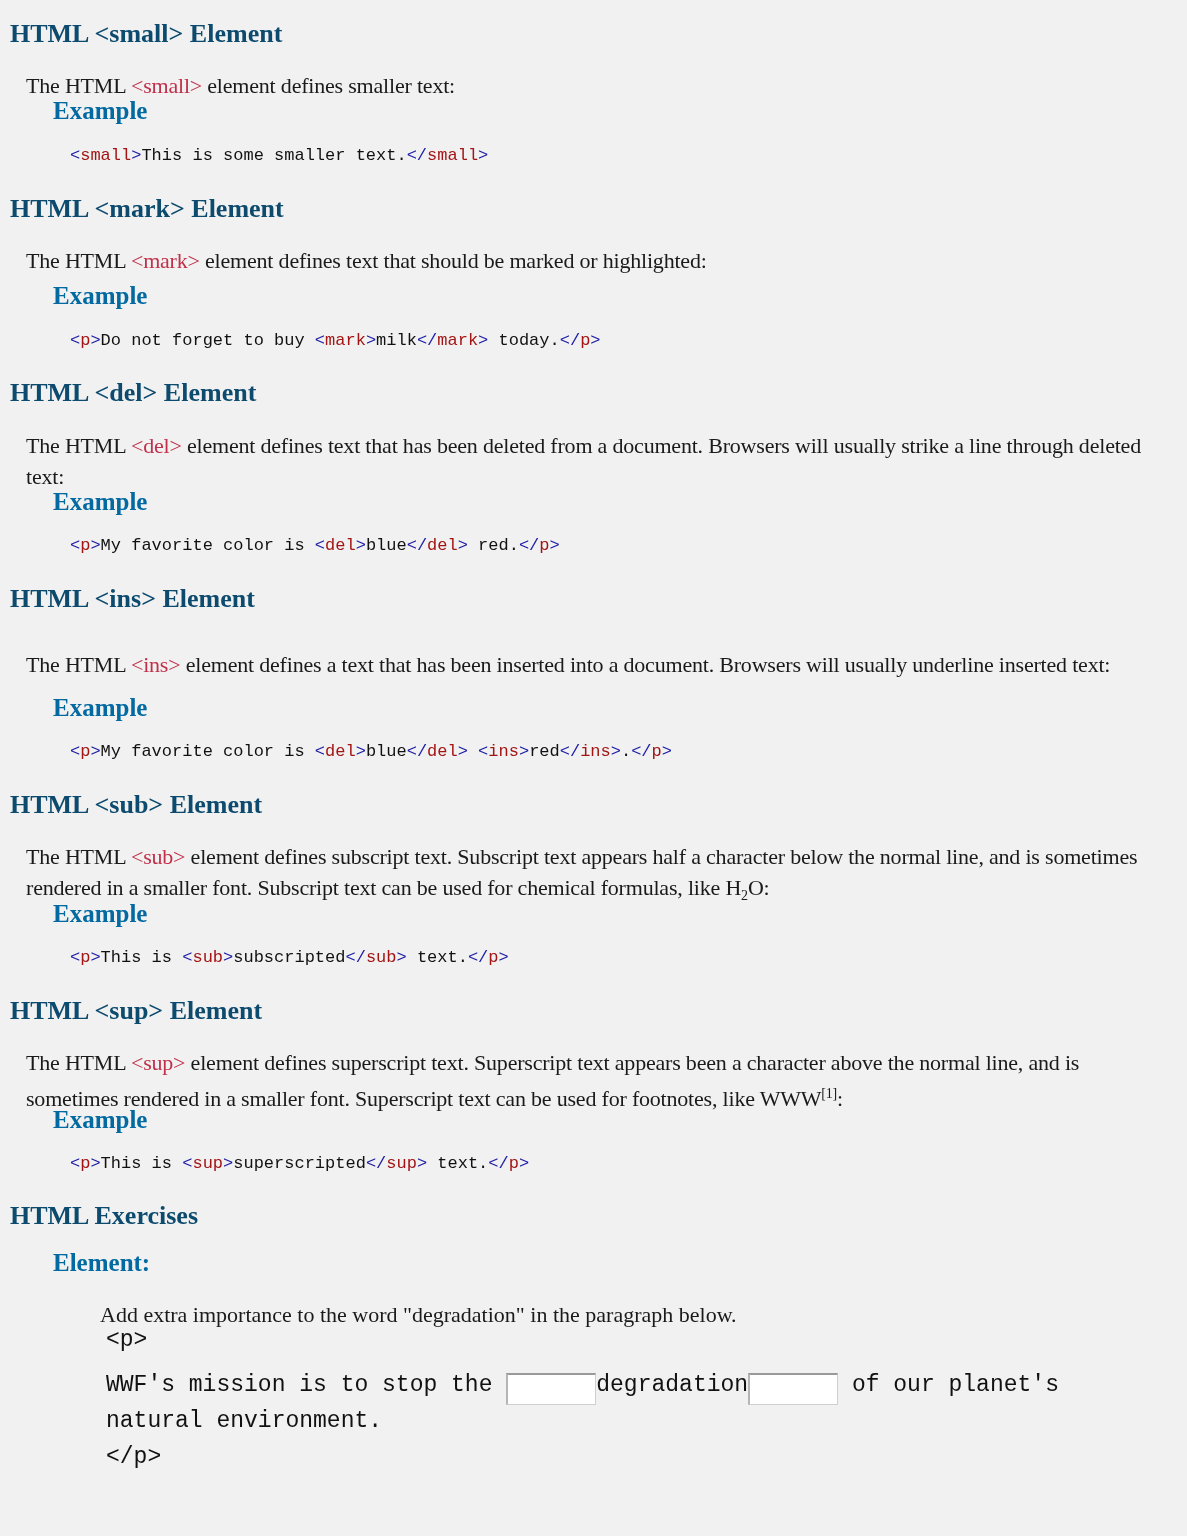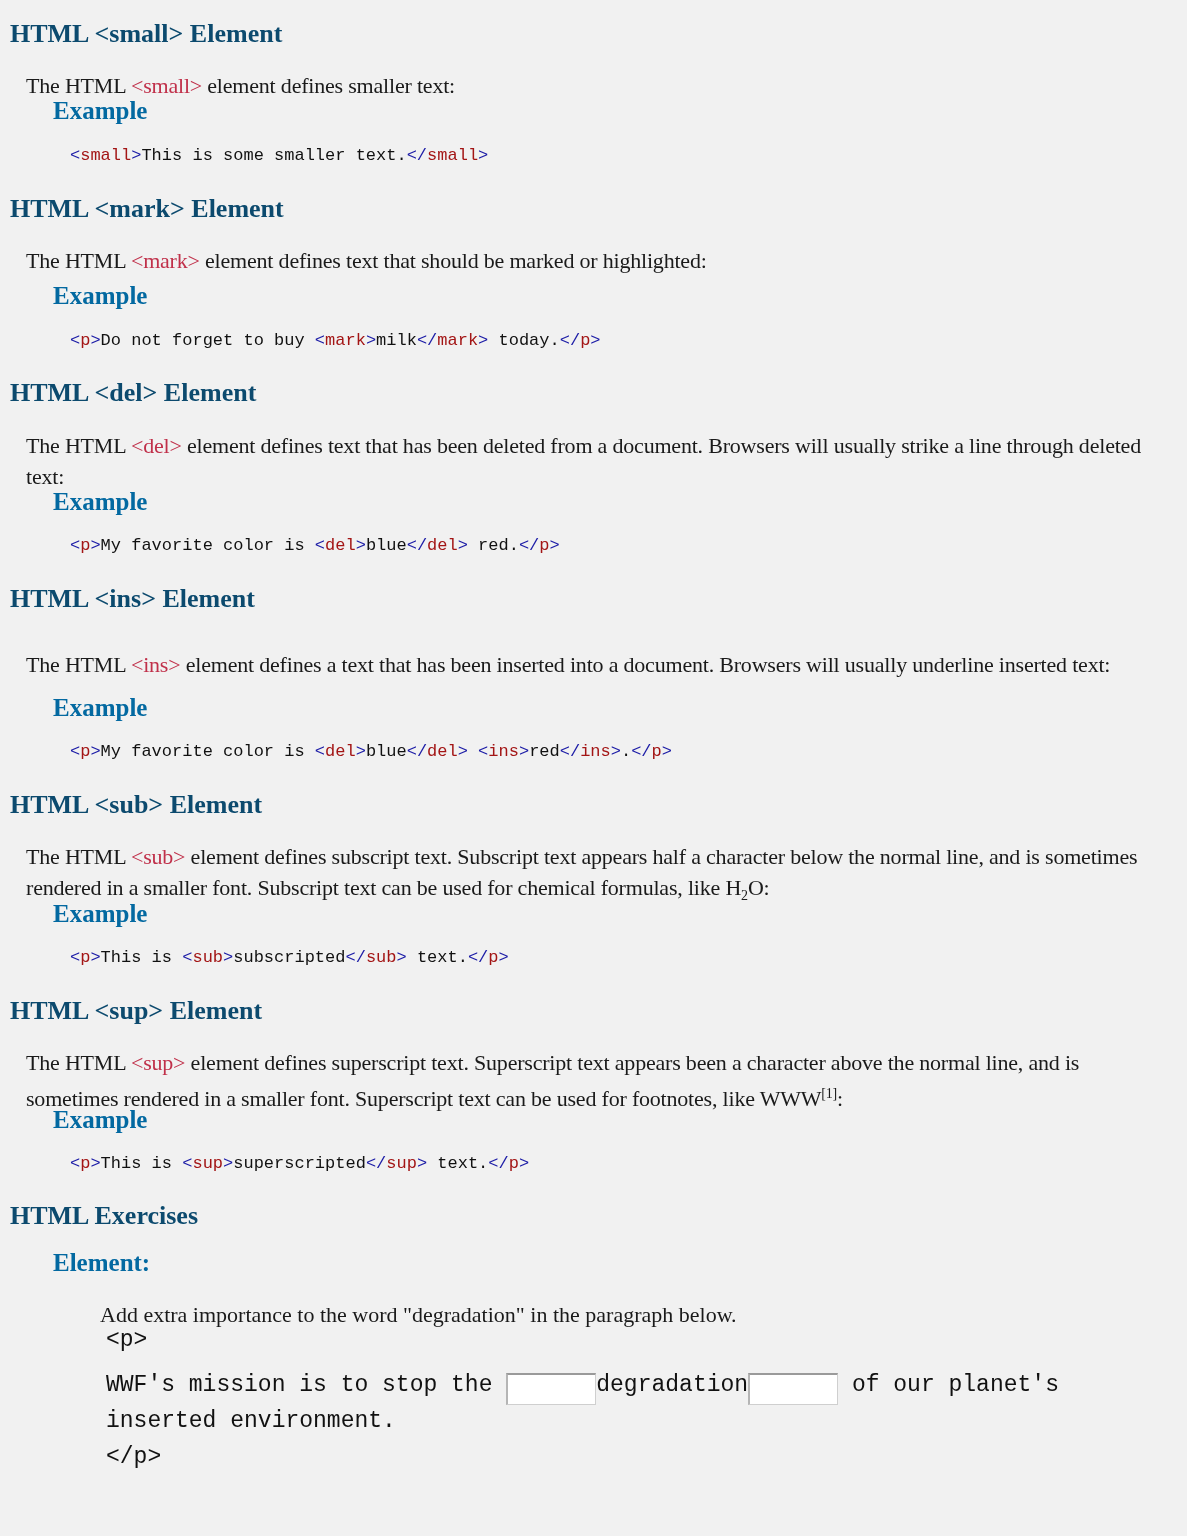--- a/index.html
+++ b/index.html
@@ -137,15 +137,15 @@
   <h3 class="example-title" style="top:1105px">Example</h3>
   <div class="code" style="top:1150px"><span class="c-br">&lt;</span><span class="c-tag">p</span><span class="c-br">&gt;</span><span class="c-txt">This is </span><span class="c-br">&lt;</span><span class="c-tag">sup</span><span class="c-br">&gt;</span><span class="c-txt">superscripted</span><span class="c-br">&lt;/</span><span class="c-tag">sup</span><span class="c-br">&gt;</span><span class="c-txt"> text.</span><span class="c-br">&lt;/</span><span class="c-tag">p</span><span class="c-br">&gt;</span></div>
 </div>
 
 <div class="section">
   <h2 class="sec-title" style="top:1201px">HTML Exercises</h2>
   <h3 class="example-title" style="top:1248px">Element:</h3>
   <p class="ex-instr" style="top:1292px">Add extra importance to the word "degradation" in the paragraph below.</p>
   <div class="ex-code" style="top:1322px">&lt;p&gt;</div>
   <div class="ex-code" style="top:1367px"><span>WWF's mission is to stop the </span><input type="text" class="blank-input" value="" style=""><span>degradation</span><input type="text" class="blank-input" value="" style=""><span> of our planet's</span></div>
-  <div class="ex-code" style="top:1403px">inserted environment.</div>
+  <div class="ex-code" style="top:1403px">natural environment.</div>
   <div class="ex-code" style="top:1439px">&lt;/p&gt;</div>
 </div>
 
 </body></html>

